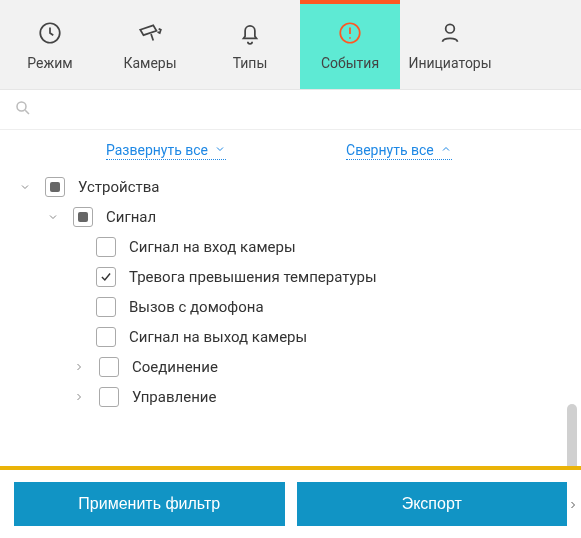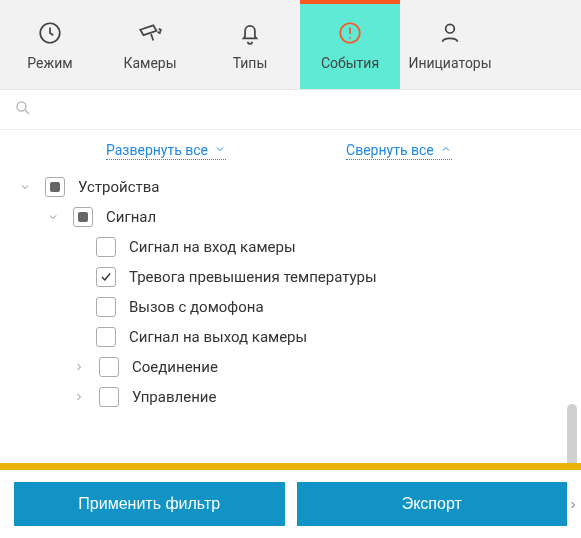--- a/index.html
+++ b/index.html
@@ -131,21 +131,21 @@
   .indent-2 { padding-left: 78px; }
   .indent-1b { padding-left: 54px; }
 
   
   .bottom-bar {
     position: absolute;
     left: 0; right: 0; bottom: 0;
     padding: 12px 14px;
     display: flex;
     gap: 12px;
-    border-top: 7px solid #eab308;
+    border-top: 4px solid #eab308;
     background:#fff;
   }
   .btn {
     flex: 1;
     height: 44px;
     background: #1194c5;
     color: #fff;
     border: none;
     font-size: 16px;
     cursor: pointer;

